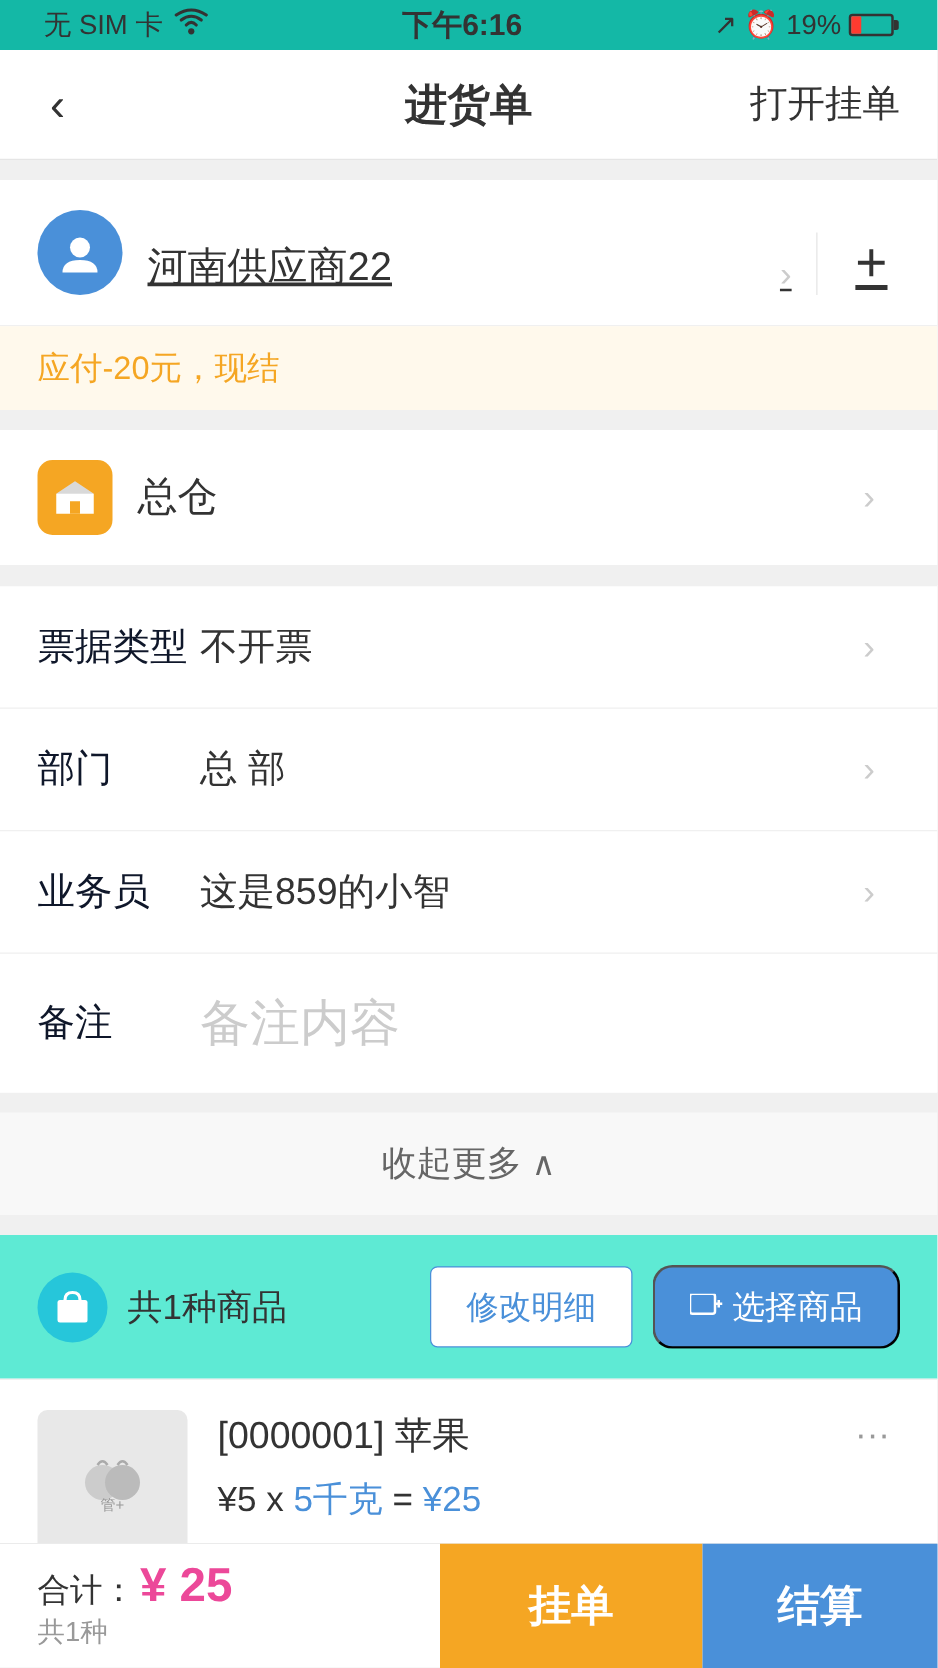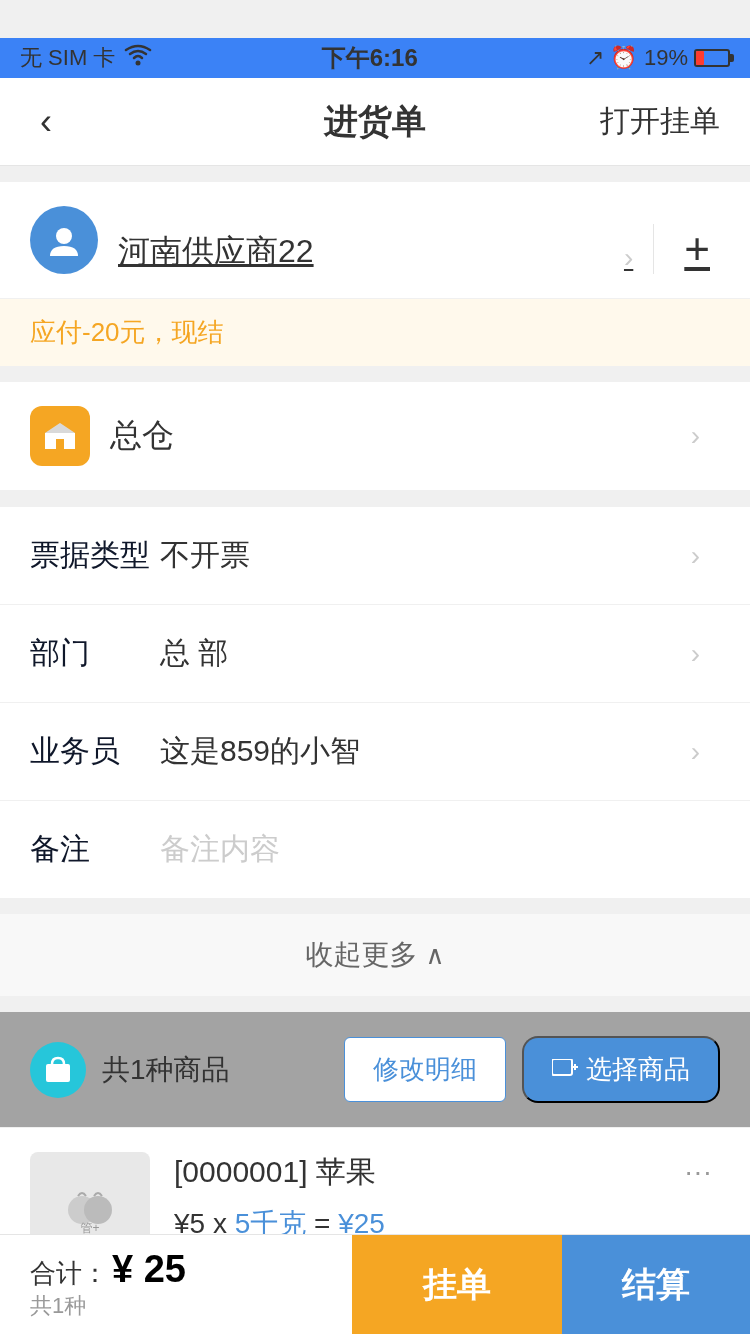--- a/index.html
+++ b/index.html
@@ -9,28 +9,27 @@
       min-height: 1334px;
       font-family: -apple-system, "PingFang SC", "Microsoft YaHei", sans-serif;
       background: #f0f0f0;
       font-size: 28px;
       color: #333;
     }
 
     
     .status-bar {
       height: 40px;
-      background: #3b82f6;
+      background: #14b8a6;
       display: flex;
       align-items: center;
       justify-content: space-between;
-      padding: 0 20px;
+      padding: 0 35px;
       font-size: 22px;
       color: #333;
-      margin-top: 38px;
     }
     .status-left { display: flex; align-items: center; gap: 8px; }
     .status-center { font-weight: 600; font-size: 24px; }
     .status-right { display: flex; align-items: center; gap: 6px; font-size: 22px; }
     .battery-icon {
       width: 36px; height: 18px;
       border: 2px solid #333;
       border-radius: 3px;
       position: relative;
       display: inline-flex;
@@ -178,42 +177,42 @@
       width: 130px;
       flex-shrink: 0;
     }
     .form-value {
       flex: 1;
       font-size: 30px;
       color: #333;
     }
     .form-placeholder {
       flex: 1;
-      font-size: 30px;
+      font-size: 40px;
       color: #ccc;
     }
 
     
     .collapse-row {
       background: #f8f8f8;
       display: flex;
       align-items: center;
       justify-content: center;
       padding: 22px 30px;
       margin-top: 16px;
     }
     .collapse-text {
       font-size: 28px;
       color: #666;
       margin-right: 8px;
     }
 
     
     .products-header {
-      background: #a3a3a3;
+      background: #5eead4;
       display: flex;
       align-items: center;
       padding: 24px 30px;
       margin-top: 16px;
       gap: 16px;
     }
     .product-count-icon {
       width: 56px;
       height: 56px;
       background: #26c6da;
@@ -299,21 +298,21 @@
       flex: 1;
       padding: 0 30px;
     }
     .total-label {
       font-size: 26px;
       color: #333;
     }
     .total-amount {
       font-size: 38px;
       font-weight: 600;
-      color: #000000;
+      color: #ec4899;
     }
     .total-count {
       font-size: 22px;
       color: #999;
     }
     .hang-btn {
       width: 210px;
       height: 100px;
       background: #f5a623;
       display: flex;

